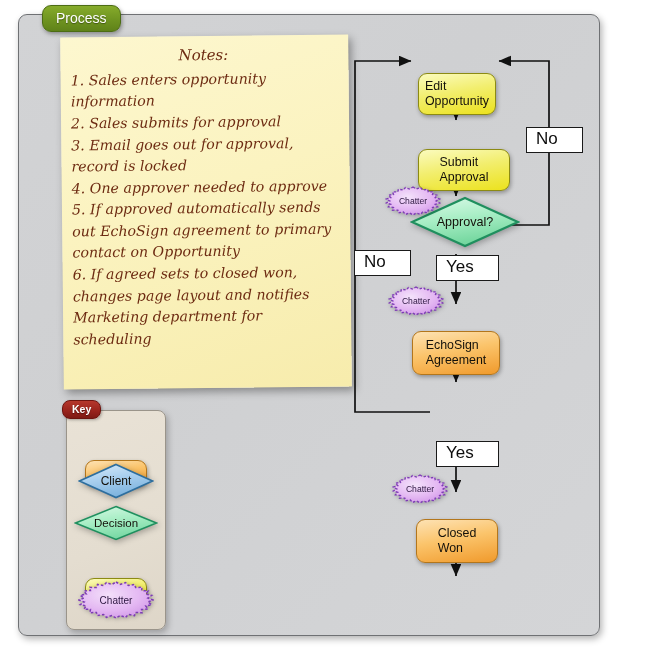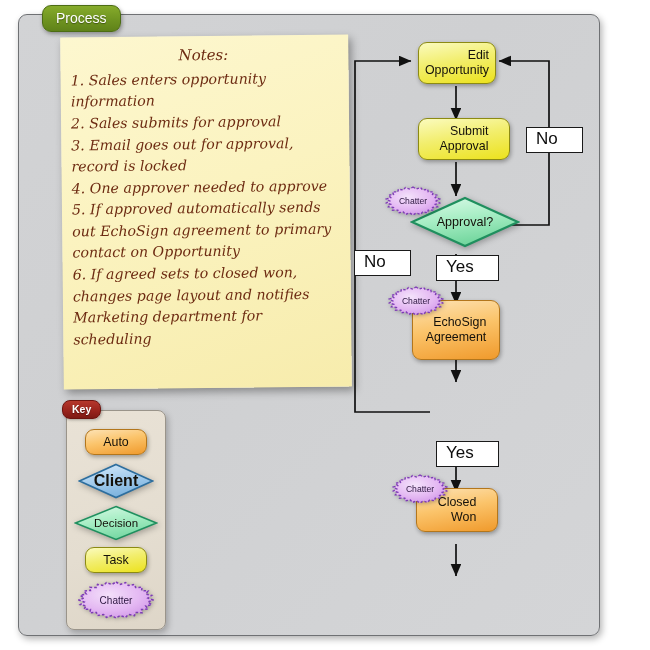--- a/index.html
+++ b/index.html
@@ -110,25 +110,26 @@
     transform: translateX(-50%);
   }
 
   
   .node {
     position: absolute;
     box-sizing: border-box;
     display: flex;
     align-items: center;
     justify-content: center;
-    text-align: right;
+    text-align: left;
     color: #14110a;
     font-size: 12.4px;
     line-height: 1.18;
     z-index: 20;
+    margin-top: 31px;
   }
   .rect {
     border-radius: 9px;
     box-shadow: 1px 2px 4px rgba(0,0,0,0.32);
   }
   .task {
     background: linear-gradient(170deg,#fbfbbe 0%, #f2ee6e 45%, #ece21d 100%);
     border: 1px solid #8c8a13;
   }
   .auto {
@@ -244,21 +245,21 @@
         <svg width="76" height="36" viewBox="0 0 76 36">
           <defs>
             <linearGradient id="kg-client" x1="0" y1="0" x2="0.35" y2="1">
               <stop offset="0" stop-color="#d9ecfa"></stop>
               <stop offset="0.5" stop-color="#a9cfee"></stop>
               <stop offset="1" stop-color="#7eb4df"></stop>
             </linearGradient>
           </defs>
           <polygon points="38,1.5 74.5,18 38,34.5 1.5,18" fill="url(#kg-client)" stroke="#2d6e9e" stroke-width="1.6"></polygon>
         </svg>
-        <div class="diamond-label" style="font-size:16px;font-weight:bold;">
+        <div class="diamond-label" style="font-size:12px;">
           <span>Client</span>
         </div>
       </div>
     </div>
 
     <div class="key-item" style="top:94px;width:84px;height:36px;">
       <div class="diamond-wrap" style="position:relative;width:84px;height:36px;">
         <svg width="84" height="36" viewBox="0 0 84 36">
           <defs>
             <linearGradient id="kg-dec" x1="0" y1="0" x2="0.35" y2="1">
@@ -323,21 +324,21 @@
           <stop offset="1" stop-color="#74d79f"></stop>
         </linearGradient>
       </defs>
       <polygon points="55,2 108,26 55,50 2,26" fill="url(#g-appr)" stroke="#1f8f5e" stroke-width="2.2"></polygon>
     </svg>
     <div class="diamond-label">
       <span>Approval?</span>
     </div>
   </div>
 
-  <div class="node rect auto" style="left:412px;top:300px;width:88px;height:60px;">
+  <div class="node rect auto" style="left:412px;top:300px;width:88px;height:44px;">
     <span style="white-space:pre-line;">EchoSign
 Agreement</span>
   </div>
 
 
   <div class="node rect auto" style="left:416px;top:488px;width:82px;height:44px;">
     <span style="white-space:pre-line;">Closed
 Won</span>
   </div>
 

